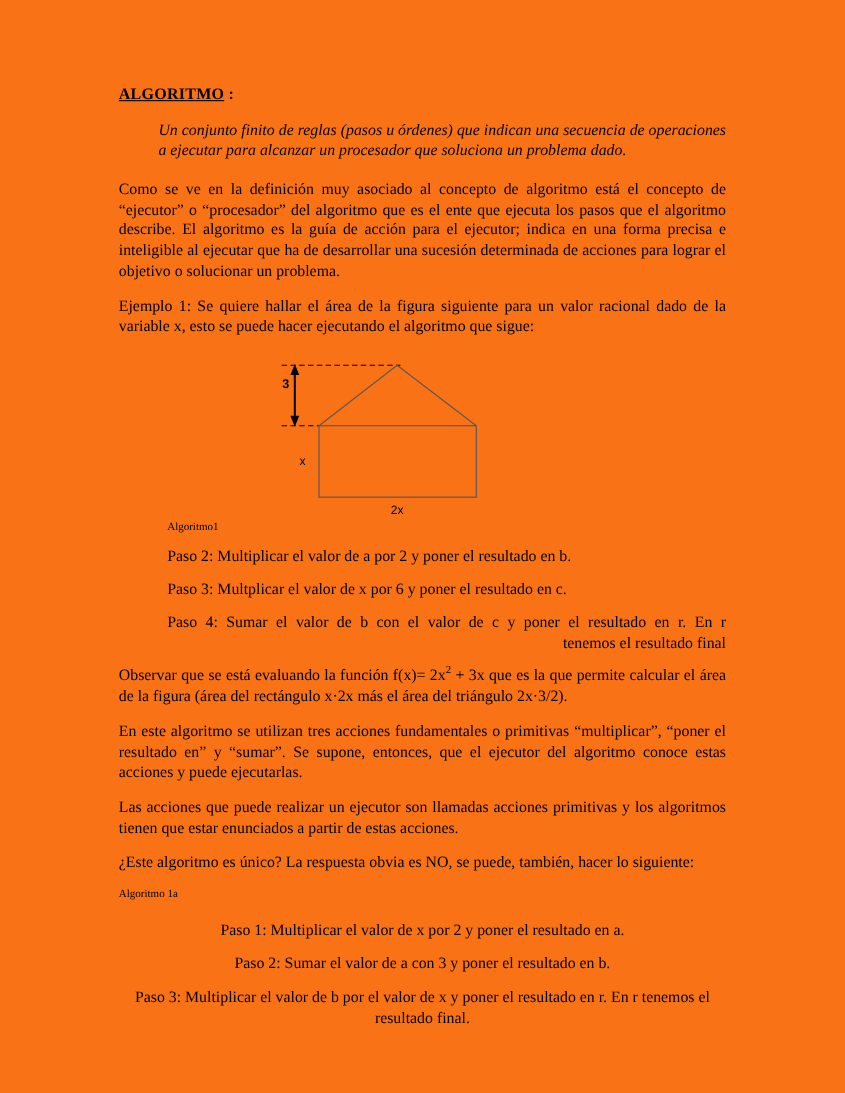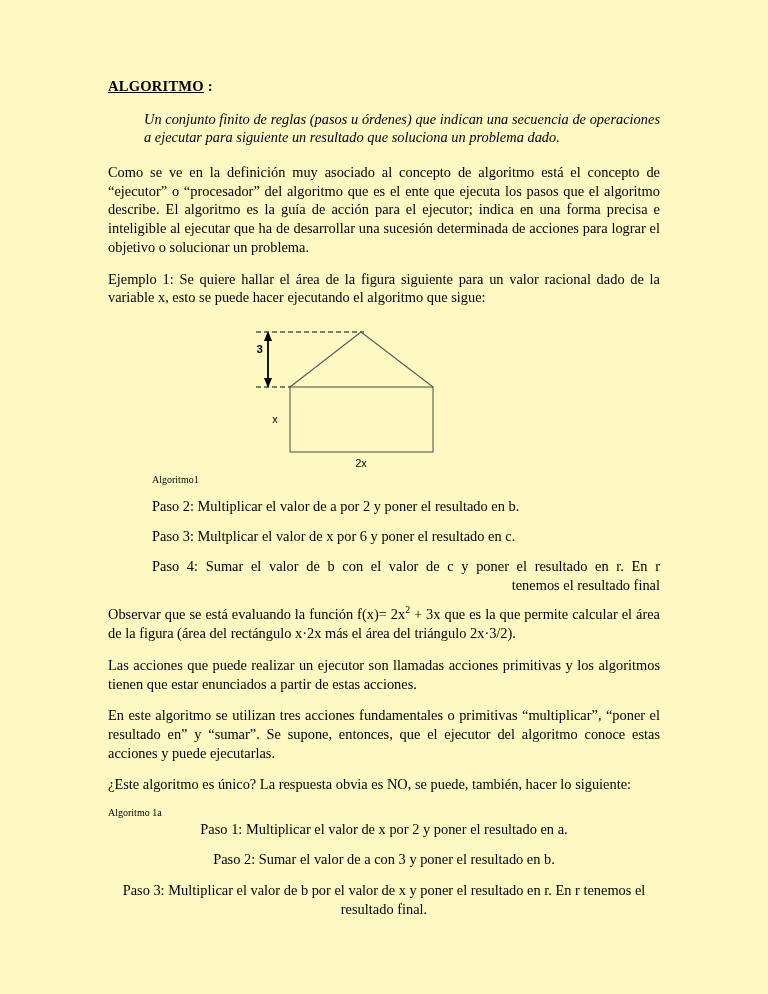--- a/index.html
+++ b/index.html
@@ -14,21 +14,21 @@
     font-family: "Liberation Serif", "DejaVu Serif", serif;
     color: #000000;
     -webkit-font-smoothing: antialiased;
   }
 
   .page {
     position: absolute;
     left: 0; top: 0;
     width: 768px;
     height: 994px;
-    background: #fef9c3;
+    background: #f97316;
     overflow: hidden;
   }
 
   .content {
     position: absolute;
     left: 108px;
     top: 78px;
     width: 552px;
   }
 
@@ -111,36 +111,36 @@
     display: block;
     text-align: justify;
     text-align-last: justify;
   }
 
   
   .algo-block2 {
     padding-left: 0;
   }
   .algo-block2 .algo-heading {
-    margin-bottom: 0;
+    margin-bottom: 17px;
   }
   .algo-block2 .algo-step {
     margin-bottom: 12px;
     text-align: center;
   }
 </style>
 </head>
 <body>
 
 <div class="page">
   <div class="content">
 
     <h1 class="doc-title"><span class="u">ALGORITMO</span> <span>:</span></h1>
 
-    <p class="definition">Un conjunto finito de reglas (pasos u órdenes) que indican una secuencia de operaciones a ejecutar para siguiente un resultado que soluciona un problema dado.</p>
+    <p class="definition">Un conjunto finito de reglas (pasos u órdenes) que indican una secuencia de operaciones a ejecutar para alcanzar un procesador que soluciona un problema dado.</p>
 
     <p class="para">Como se ve en la definición muy asociado al concepto de algoritmo está el concepto de “ejecutor” o “procesador” del algoritmo que es el ente que ejecuta los pasos que el algoritmo describe. El algoritmo es la guía de acción para el ejecutor; indica en una forma precisa e inteligible al ejecutar que ha de desarrollar una sucesión determinada de acciones para lograr el objetivo o solucionar un problema.</p>
 
     <p class="para"><span class="u">Ejemplo 1</span><span>: Se quiere hallar el área de la figura siguiente para un valor racional dado de la variable x, esto se puede  hacer ejecutando el algoritmo que  sigue:</span></p>
 
     <div class="figure-wrap">
       <svg class="figure-svg" width="552" height="148" viewBox="0 0 552 148">
 
         <line x1="148" y1="12" x2="256" y2="12" stroke="#000000" stroke-width="1" stroke-dasharray="5,3"></line>
 
@@ -165,23 +165,23 @@
       <p class="algo-step">Paso 2: Multiplicar el valor de a por 2 y poner el resultado en b.</p>
       <p class="algo-step">Paso 3: Multplicar el valor de x por 6 y poner el resultado en c.</p>
       <p class="algo-step wrap2">
         <span class="first-line">Paso 4: Sumar el valor de b con el valor de c y poner el resultado en r. En r</span>
         <span class="cont">tenemos el resultado final</span>
       </p>
     </div>
 
     <p class="para"><span>Observar que se está evaluando la función f(x)= 2x</span><sup>2</sup><span> + 3x que es la que permite calcular el área de la figura (área del rectángulo x·2x más el área del triángulo 2x·3/2).</span></p>
 
+    <p class="para">En este algoritmo se utilizan tres acciones fundamentales o primitivas “multiplicar”, “poner el resultado en” y “sumar”. Se supone, entonces, que el ejecutor del algoritmo conoce estas acciones y puede ejecutarlas.</p>
+
     <p class="para">Las acciones que puede realizar un ejecutor son llamadas acciones primitivas y los algoritmos tienen que estar enunciados a partir de estas acciones.</p>
-
-    <p class="para">En este algoritmo se utilizan tres acciones fundamentales o primitivas “multiplicar”, “poner el resultado en” y “sumar”. Se supone, entonces, que el ejecutor del algoritmo conoce estas acciones y puede ejecutarlas.</p>
 
     <p class="para">¿Este algoritmo es único? La respuesta obvia es NO, se puede, también, hacer lo siguiente:</p>
 
     <div class="algo-block algo-block2">
       <p class="algo-heading"><span class="u">Algoritmo 1a</span></p>
       <p class="algo-step">Paso 1: Multiplicar el valor de x por 2 y poner el resultado en a.</p>
       <p class="algo-step">Paso 2: Sumar el valor de a con 3 y poner el resultado en b.</p>
       <p class="algo-step">Paso 3: Multiplicar el valor de b por el valor de x y poner el resultado en r. En r tenemos el resultado final.</p>
     </div>
 

